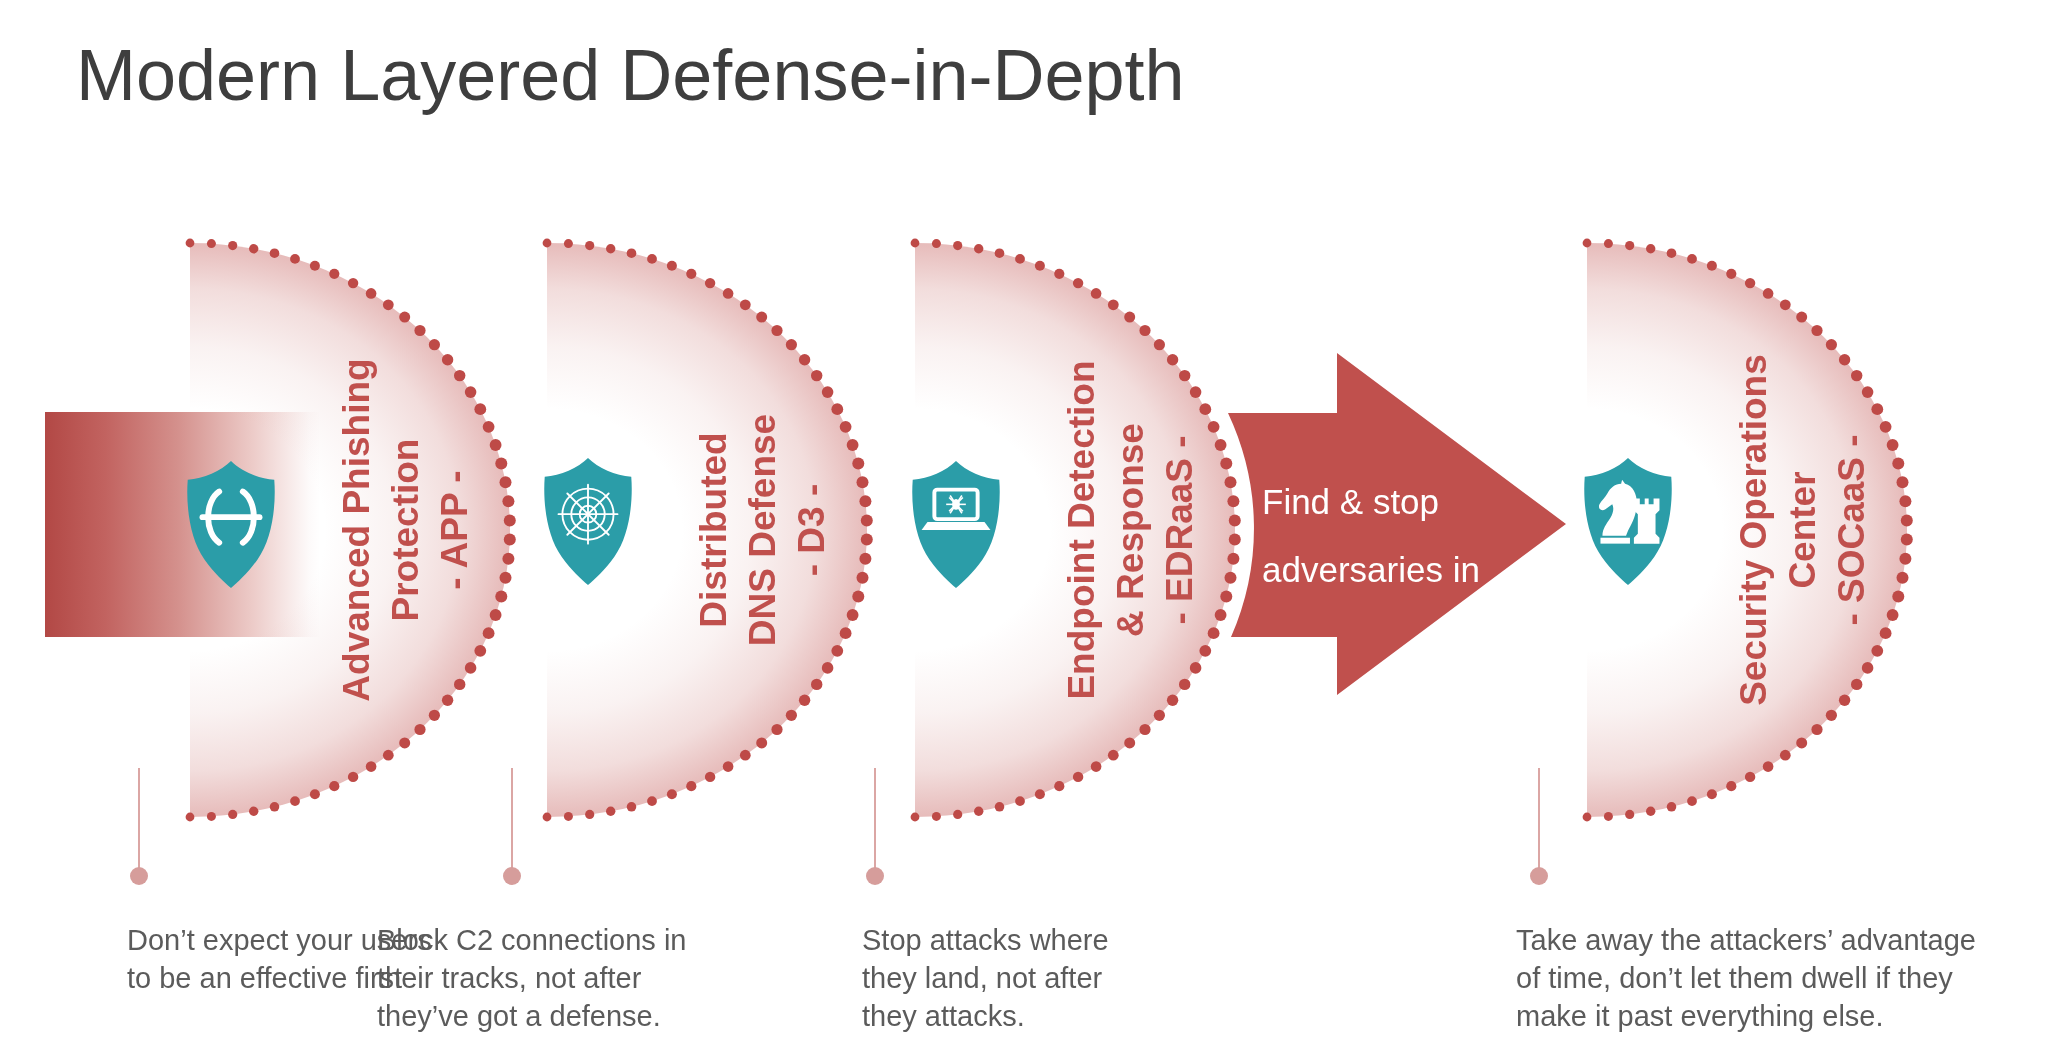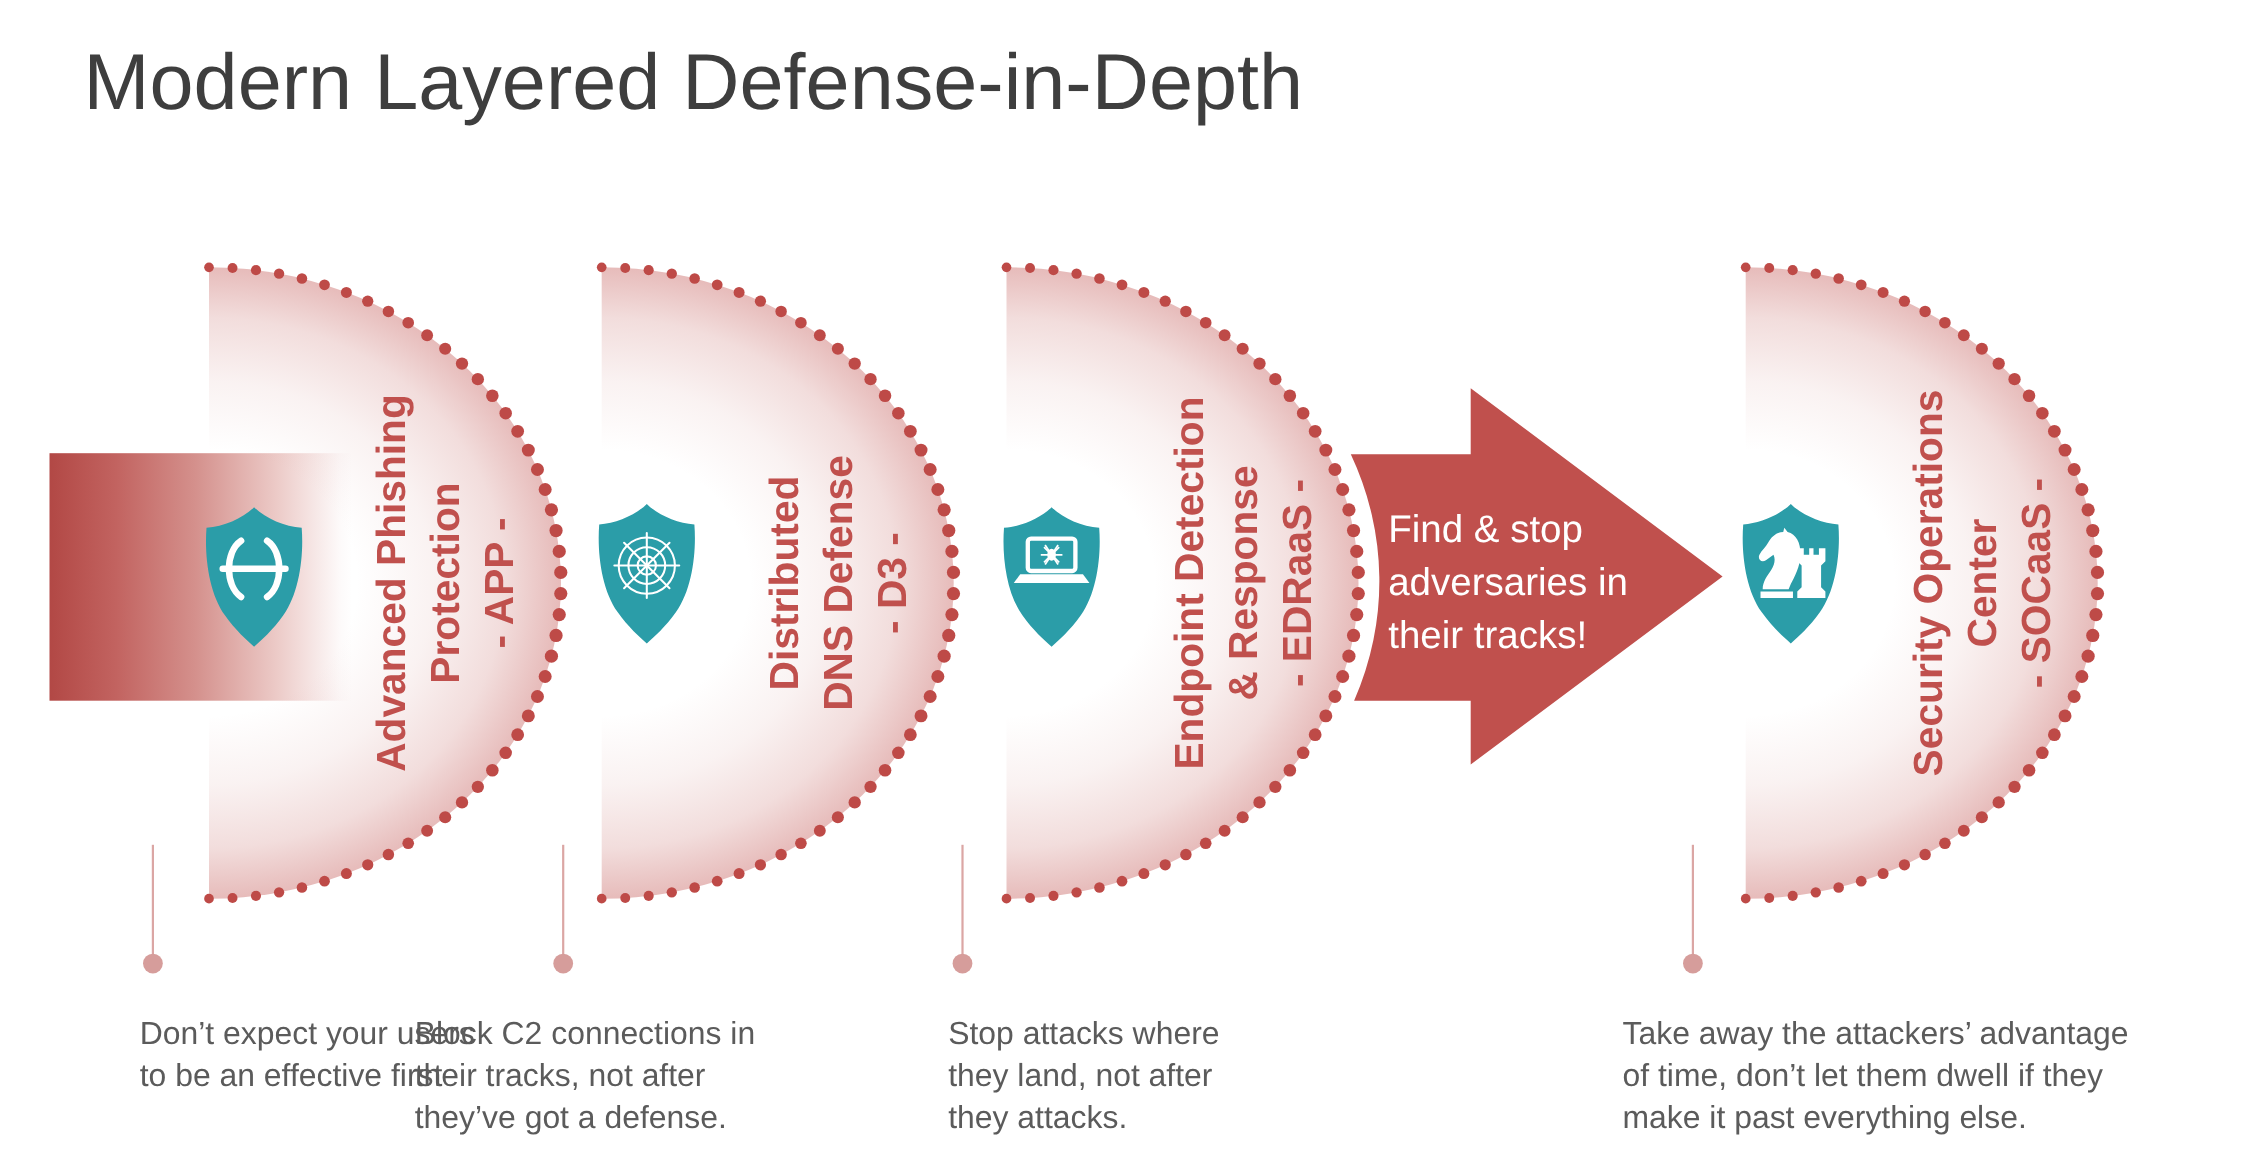--- a/index.html
+++ b/index.html
@@ -38,21 +38,21 @@
   }
   .rot-label span{display:block;}
   
   .shield{position:absolute; width:118px; height:138px;}
   
   #arrow-svg{position:absolute; left:0; top:0; width:2048px; height:1054px; pointer-events:none;}
   .arrow-text{
     position:absolute; left:1262px; top:458px;
     color:#ffffff; font-size:35px; line-height:48px; font-weight:400;
   }
-  .arrow-text span{display:block; white-space:nowrap;}
+  .arrow-text span{display:block; white-space:nowrap;margin-top:20px;}
   
   .connector{position:absolute; top:768px; width:2px; height:108px; background:#dba6a4;}
   .connector::after{
     content:""; position:absolute; left:-8px; bottom:-9px;
     width:18px; height:18px; border-radius:50%; background:#d69d9b;
   }
   
   .caption{
     position:absolute; top:921px; color:#5b5b5b;
     font-size:29px; line-height:38px;
@@ -303,21 +303,20 @@
       <span>- SOCaaS -</span>
     </div>
   </div>
 
   <svg id="arrow-svg">
     <path d="M 1228 413 L 1337 413 L 1337 353 L 1566 524 L 1337 695 L 1337 637 L 1231 637 A 338 300 0 0 0 1228 413 Z" fill="#c0504d"></path>
   </svg>
   <div class="arrow-text">
     <span>Find &amp; stop</span>
     <span>adversaries in</span>
-    <span>their tracks!</span>
   </div>
 
   <svg class="shield" style="left:172px; top:456px;" viewBox="0 0 120 140">
     <path d="M60,5 C50,15 32,23 16,24 C14,50 18,84 33,105 C43,119 53,128 60,134 C67,128 77,119 87,105 C102,84 106,50 104,24 C88,23 70,15 60,5 Z" fill="#2b9da8"></path>
     <g stroke="#ffffff" stroke-width="6" fill="none" stroke-linecap="round">
       <path d="M48,36 C33,46 33,78 48,88"></path>
       <path d="M72,36 C87,46 87,78 72,88"></path>
       <line x1="31" y1="62" x2="89" y2="62"></line>
     </g>
   </svg>
@@ -368,19 +367,19 @@
   <div class="caption" style="left:377px;">
     <span>Block C2 connections in</span>
     <span>their tracks, not after</span>
     <span>they’ve got a defense.</span>
   </div>
   <div class="caption" style="left:862px;">
     <span>Stop attacks where</span>
     <span>they land, not after</span>
     <span>they attacks.</span>
   </div>
-  <div class="caption" style="left:1475px;">
+  <div class="caption" style="left:1516px;">
     <span>Take away the attackers’ advantage</span>
     <span>of time, don’t let them dwell if they</span>
     <span>make it past everything else.</span>
   </div>
 
 </div>
 
 </body></html>

